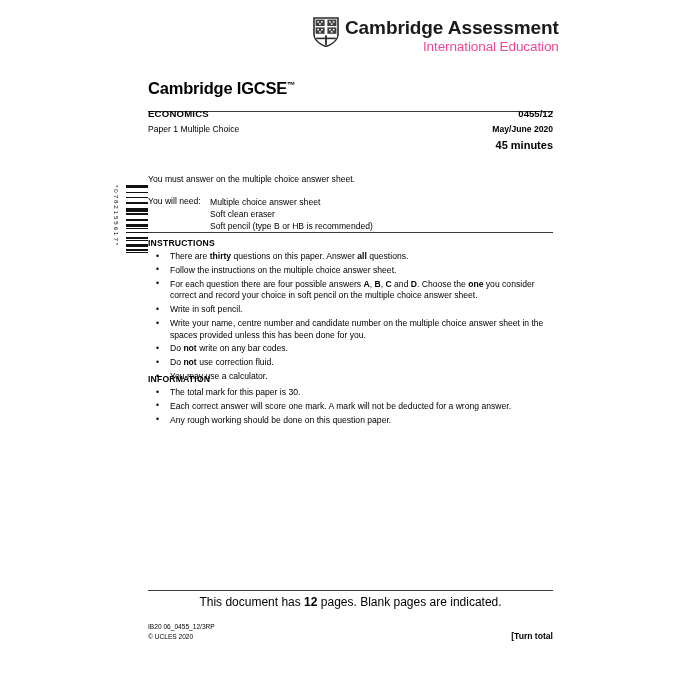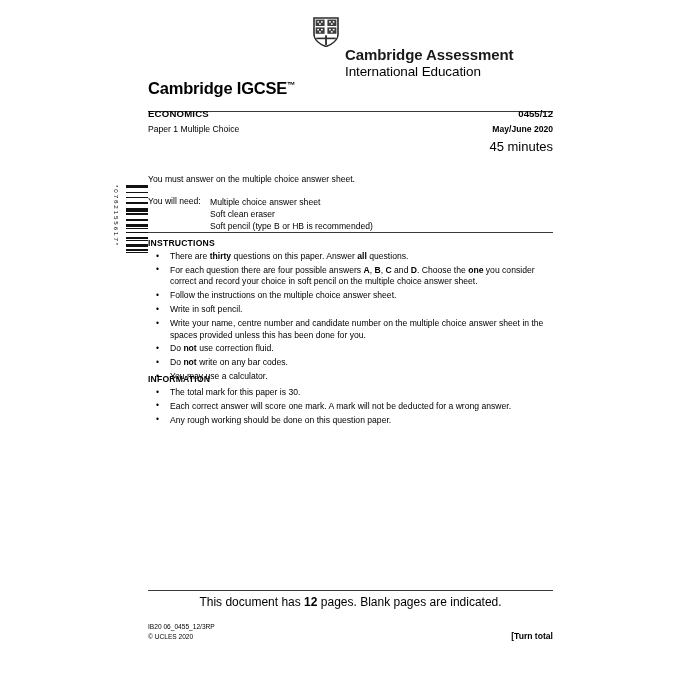--- a/index.html
+++ b/index.html
@@ -38,33 +38,33 @@
     flex: 0 0 auto;
     display: block;
   }
   .logo-text {
     display: flex;
     flex-direction: column;
     line-height: 1.18;
     padding-top: 0px;
   }
   .logo-line1 {
-    font-size: 15px;
+    font-size: 19px;
     font-weight: bold;
     letter-spacing: -0.1px;
     color: #1a1a1a;
     white-space: nowrap;
-    margin-top: 29px;
   }
   .logo-line2 {
     font-size: 13.5px;
     font-weight: normal;
     letter-spacing: -0.1px;
-    color: #000000;
+    color: #ec4899;
     white-space: nowrap;
+    text-align: right;
   }
 
   
   .qual-title {
     position: absolute;
     left: 148px;
     top: 79px;
     font-size: 16.5px;
     font-weight: bold;
     letter-spacing: -0.2px;
@@ -113,22 +113,22 @@
   }
   .paper-name {
     font-size: 8.6px;
     font-weight: normal;
   }
   .session {
     font-size: 8.6px;
     font-weight: bold;
   }
   .duration {
-    font-size: 13px;
-    font-weight: normal;
+    font-size: 11px;
+    font-weight: bold;
     text-align: right;
     margin-top: 5px;
   }
 
   
   .must-answer {
     position: absolute;
     left: 148px;
     top: 174px;
     font-size: 8.6px;
@@ -306,26 +306,26 @@
       <div>Soft pencil (type B or HB is recommended)</div>
     </div>
   </div>
 
   <div class="rule" id="rule-instr"></div>
 
   <div id="instructions-block">
     <div class="section-head">INSTRUCTIONS</div>
     <ul class="bullets">
       <li>There are <b>thirty</b> questions on this paper. Answer <b>all</b> questions.</li>
+      <li>Follow the instructions on the multiple choice answer sheet.</li>
       <li>For each question there are four possible answers <b>A</b>, <b>B</b>, <b>C</b> and <b>D</b>. Choose the <b>one</b> you consider correct and record your choice in soft pencil on the multiple choice answer sheet.</li>
-      <li>Follow the instructions on the multiple choice answer sheet.</li>
       <li>Write in soft pencil.</li>
       <li>Write your name, centre number and candidate number on the multiple choice answer sheet in the spaces provided unless this has been done for you.</li>
+      <li>Do <b>not</b> write on any bar codes.</li>
       <li>Do <b>not</b> use correction fluid.</li>
-      <li>Do <b>not</b> write on any bar codes.</li>
       <li>You may use a calculator.</li>
     </ul>
   </div>
 
   <div id="information-block">
     <div class="section-head">INFORMATION</div>
     <ul class="bullets">
       <li>The total mark for this paper is 30.</li>
       <li>Each correct answer will score one mark. A mark will not be deducted for a wrong answer.</li>
       <li>Any rough working should be done on this question paper.</li>

